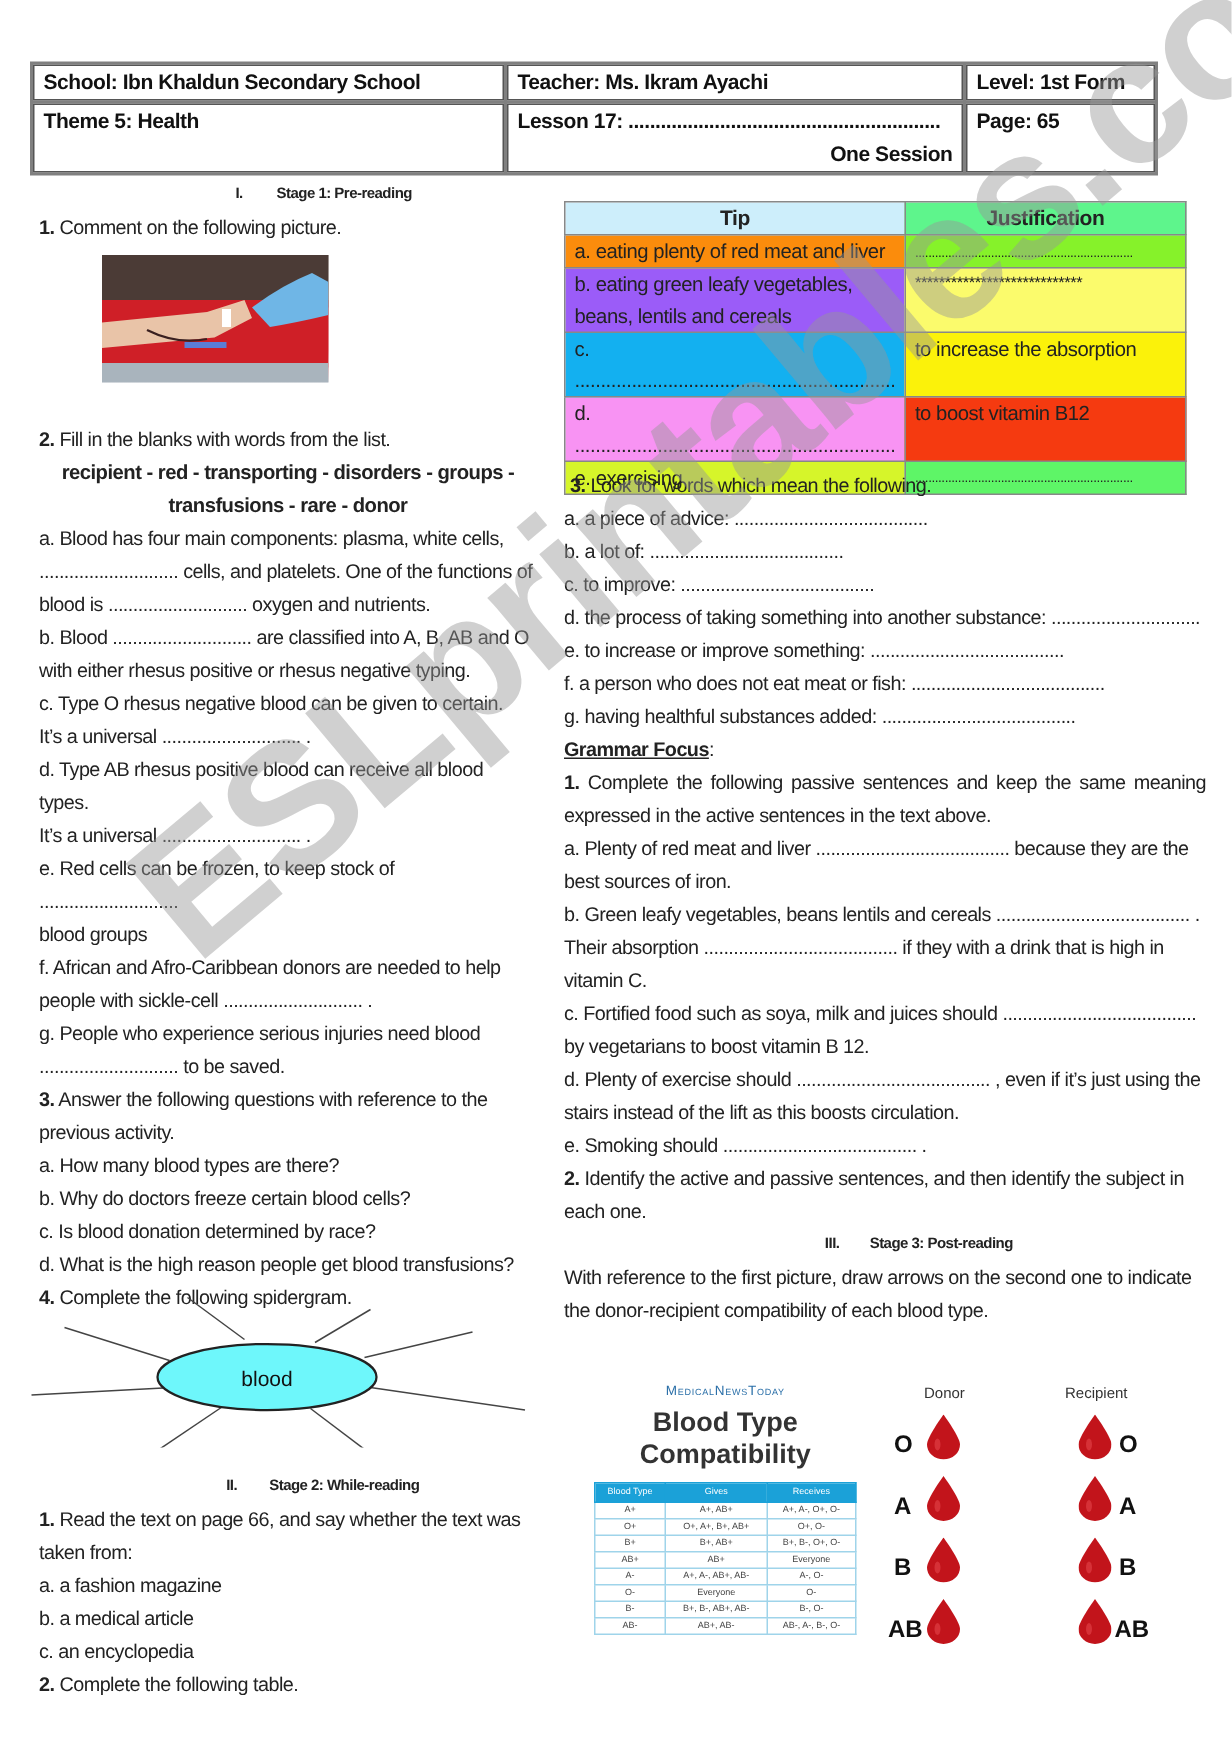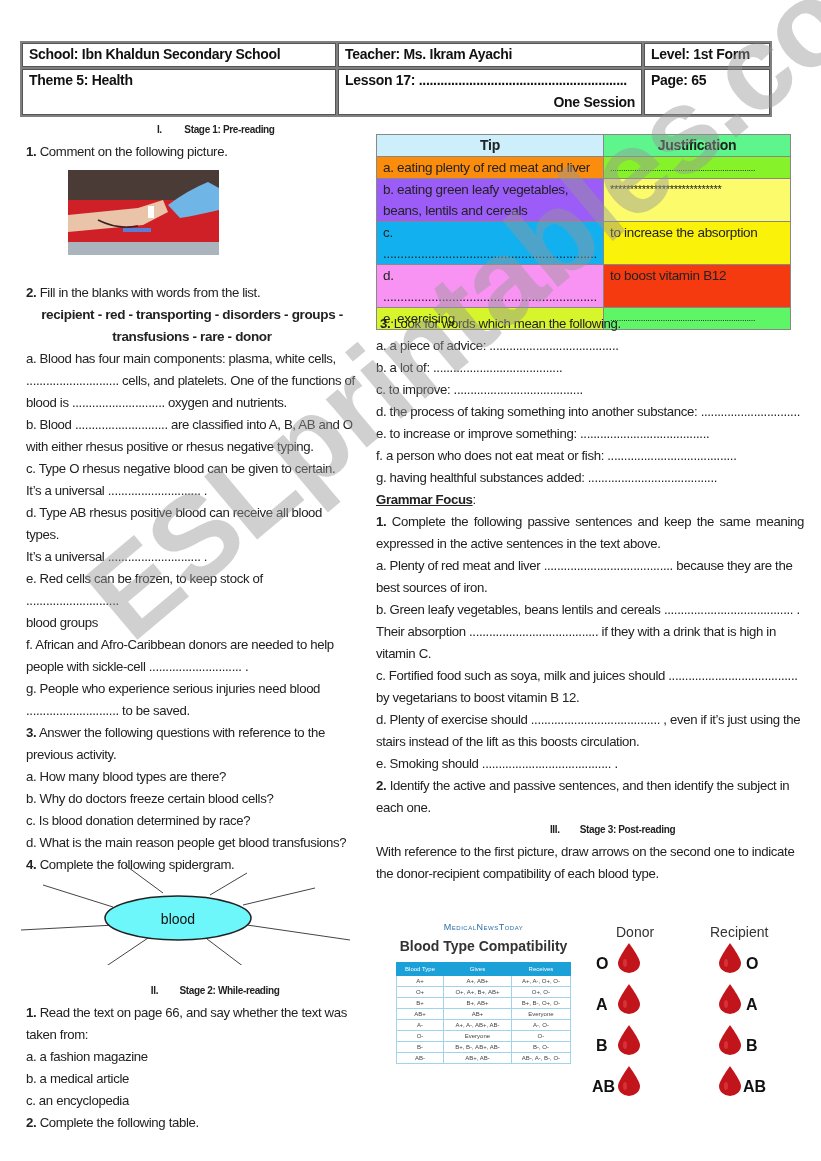--- a/index.html
+++ b/index.html
@@ -22,26 +22,26 @@
   .list-words { font-weight:bold; text-align:center; font-size:13.5px; }
   .photo { position:absolute; left:68px; top:170px; width:151px; height:85px; overflow:hidden;
            background:linear-gradient(180deg,#4a3a35 0%, #6b5550 30%, #c72028 55%, #d7262c 75%, #b0b8c0 100%); }
   
   .tips { position:absolute; left:376px; top:134px; width:415px; border-collapse:collapse; font-size:13.5px; letter-spacing:-0.3px; }
   .tips td, .tips th { border:1px solid #888; padding:0 6px; line-height:21px; vertical-align:top; }
   .tips th { font-weight:bold; font-size:14px; height:21px; }
   .spider { position:absolute; left:15px; top:855px; }
   .chart-img { position:absolute; left:392px; top:910px; width:183px; height:185px; background:#fff; }
   .mnt { text-align:center; font-size:9px; color:#2a6fa8; font-variant:small-caps; margin-top:12px; letter-spacing:0.5px; }
-  .bt-title { text-align:center; font-weight:bold; font-size:14px; margin:6px 0 8px; color:#333; font-family:"Liberation Sans",sans-serif; }
+  .bt-title { text-align:center; font-weight:bold; font-size:18px; margin:6px 0 8px; color:#333; font-family:"Liberation Sans",sans-serif; }
   .bt { width:175px; margin-left:4px; border-collapse:collapse; font-size:6px; font-family:"Liberation Sans",sans-serif; }
   .bt th { background:#1ba1d8; color:#fff; font-weight:normal; padding:3px 1px; border:1px solid #1ba1d8; }
   .bt td { border:1px solid #9fd4ea; text-align:center; padding:2px 1px; color:#444; }
   .drops { position:absolute; left:580px; top:915px; width:220px; height:195px; font-family:"Liberation Sans",sans-serif; }
-  .drops .lbl { position:absolute; font-size:14px; color:#333; }
+  .drops .lbl { position:absolute; font-size:10px; color:#333; }
   .drops .bt-l { position:absolute; font-weight:bold; font-size:16px; color:#111; }
   .drop { position:absolute; width:22px; height:30px; }
   .watermark { position:absolute; left:60px; top:560px; transform:rotate(-40deg); transform-origin:left top;
                font-family:"Liberation Sans",sans-serif; font-weight:bold; font-size:120px; color:rgba(150,150,150,0.45);
                white-space:nowrap; pointer-events:none; letter-spacing:-2px; }
   .underline { text-decoration:underline; }
 </style>
 </head>
 <body>
 
@@ -102,21 +102,21 @@
     <p>blood groups</p>
     <p>f. African and Afro-Caribbean donors are needed to help</p>
     <p>people with sickle-cell ............................ .</p>
     <p>g. People who experience serious injuries need blood</p>
     <p>............................ to be saved.</p>
     <p><span class="b">3.</span><span> Answer the following questions with reference to the</span></p>
     <p>previous activity.</p>
     <p>a. How many blood types are there?</p>
     <p>b. Why do doctors freeze certain blood cells?</p>
     <p>c. Is blood donation determined by race?</p>
-    <p>d. What is the main reason people get blood transfusions?</p>
+    <p>d. What is the high reason people get blood transfusions?</p>
     <p><span class="b">4.</span><span> Complete the following spidergram.</span></p>
   </div>
 
   <svg class="spider" width="345" height="110" viewBox="0 0 345 110">
     <g stroke="#444" stroke-width="1">
       <line x1="110" y1="10" x2="148" y2="38"></line>
       <line x1="28" y1="30" x2="98" y2="52"></line>
       <line x1="6" y1="75" x2="100" y2="70"></line>
       <line x1="90" y1="112" x2="133" y2="83"></line>
       <line x1="232" y1="18" x2="195" y2="40"></line>

